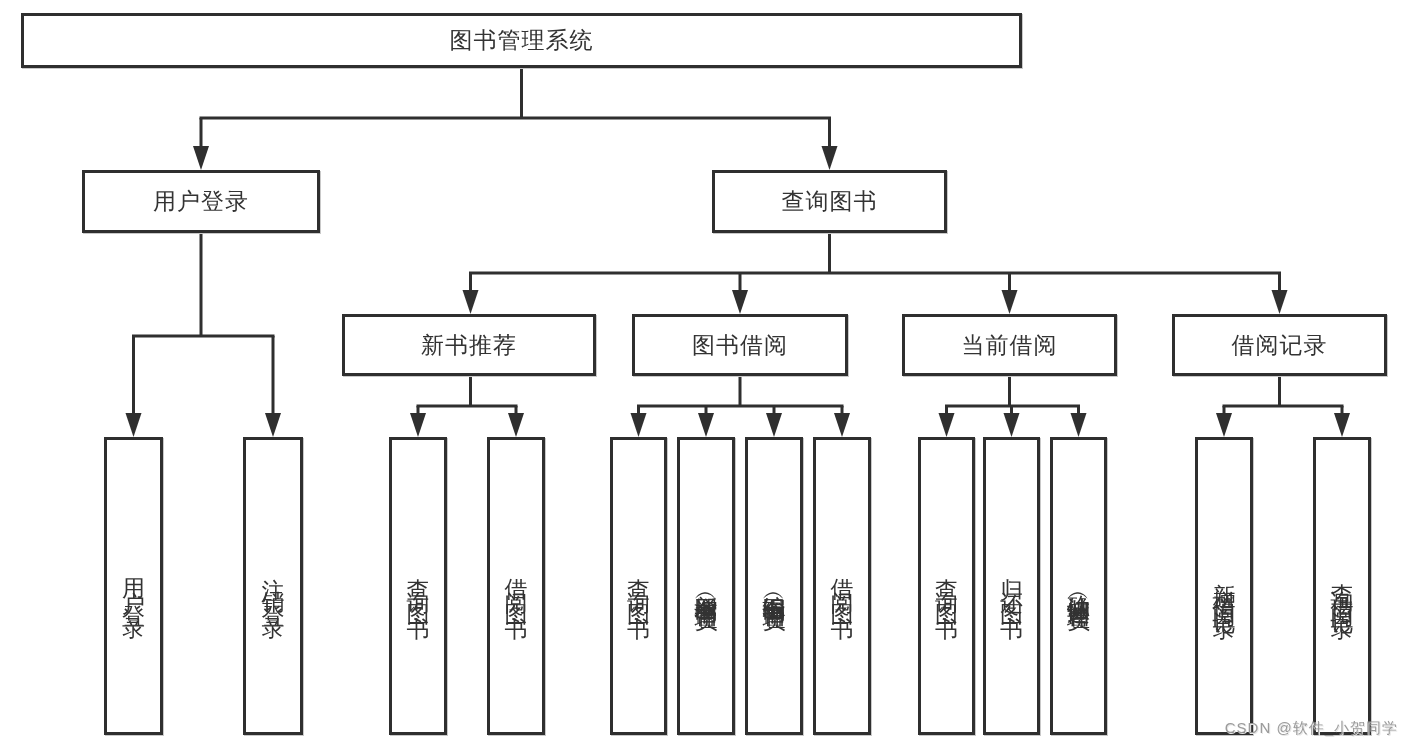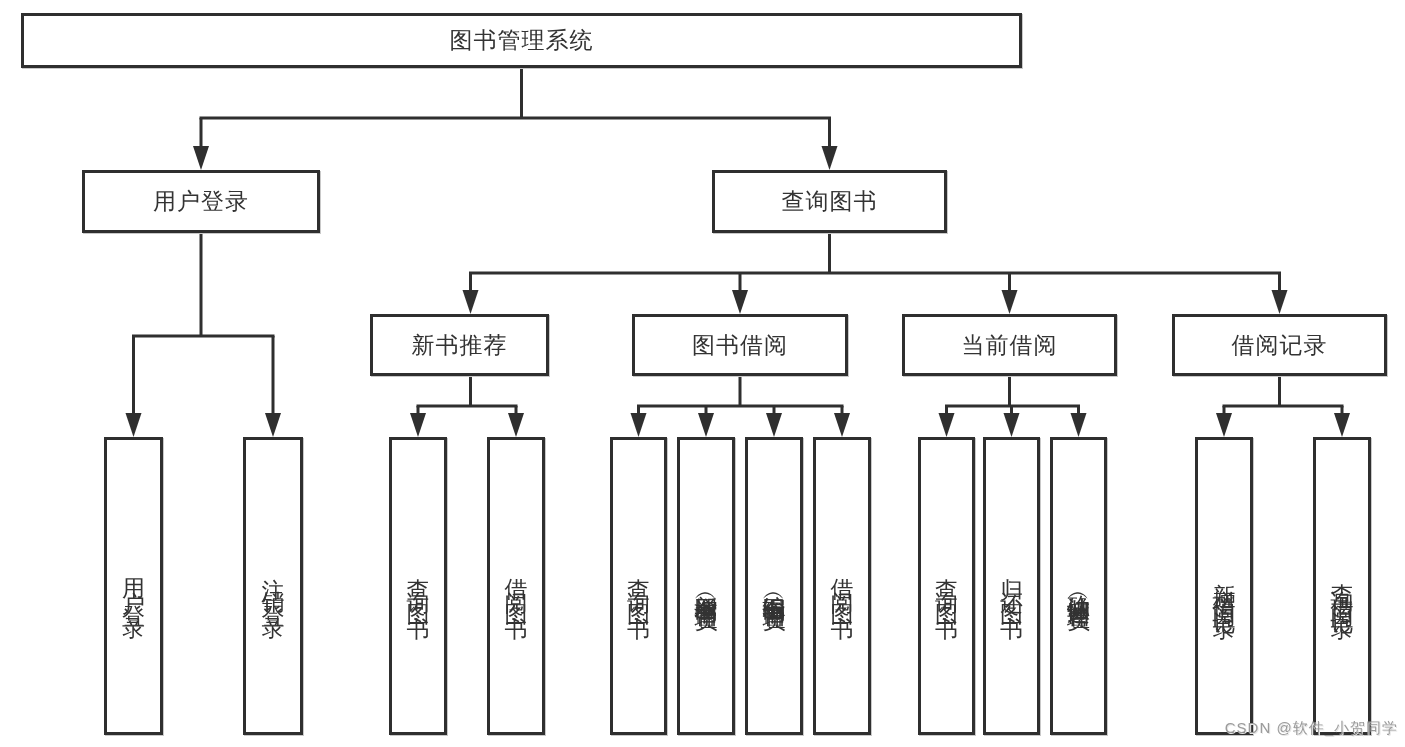--- a/index.html
+++ b/index.html
@@ -120,21 +120,21 @@
       <polygon points="1216,413 1232,413 1224,437"></polygon>
       <polygon points="1334,413 1350,413 1342,437"></polygon>
     </g>
   </svg>
 
   <div class="node" style="left:21px;top:13px;width:1001px;height:55px;">图书管理系统</div>
 
   <div class="node" style="left:82px;top:170px;width:238px;height:63px;">用户登录</div>
   <div class="node" style="left:712px;top:170px;width:235px;height:63px;">查询图书</div>
 
-  <div class="node" style="left:370px;top:314px;width:179px;height:62px;">新书推荐</div>
+  <div class="node" style="left:342px;top:314px;width:254px;height:62px;">新书推荐</div>
   <div class="node" style="left:632px;top:314px;width:216px;height:62px;">图书借阅</div>
   <div class="node" style="left:902px;top:314px;width:215px;height:62px;">当前借阅</div>
   <div class="node" style="left:1172px;top:314px;width:215px;height:62px;font-family:Liberation Serif, serif;">借阅记录</div>
 
   <div class="node leaf ls4" style="left:104px;top:437px;width:59px;height:298px;">用户登录</div>
   <div class="node leaf ls4" style="left:243px;top:437px;width:60px;height:298px;">注销登录</div>
 
   <div class="node leaf ls4" style="left:389px;top:437px;width:58px;height:298px;">查询图书</div>
   <div class="node leaf ls4" style="left:487px;top:437px;width:58px;height:298px;">借阅图书</div>
 

